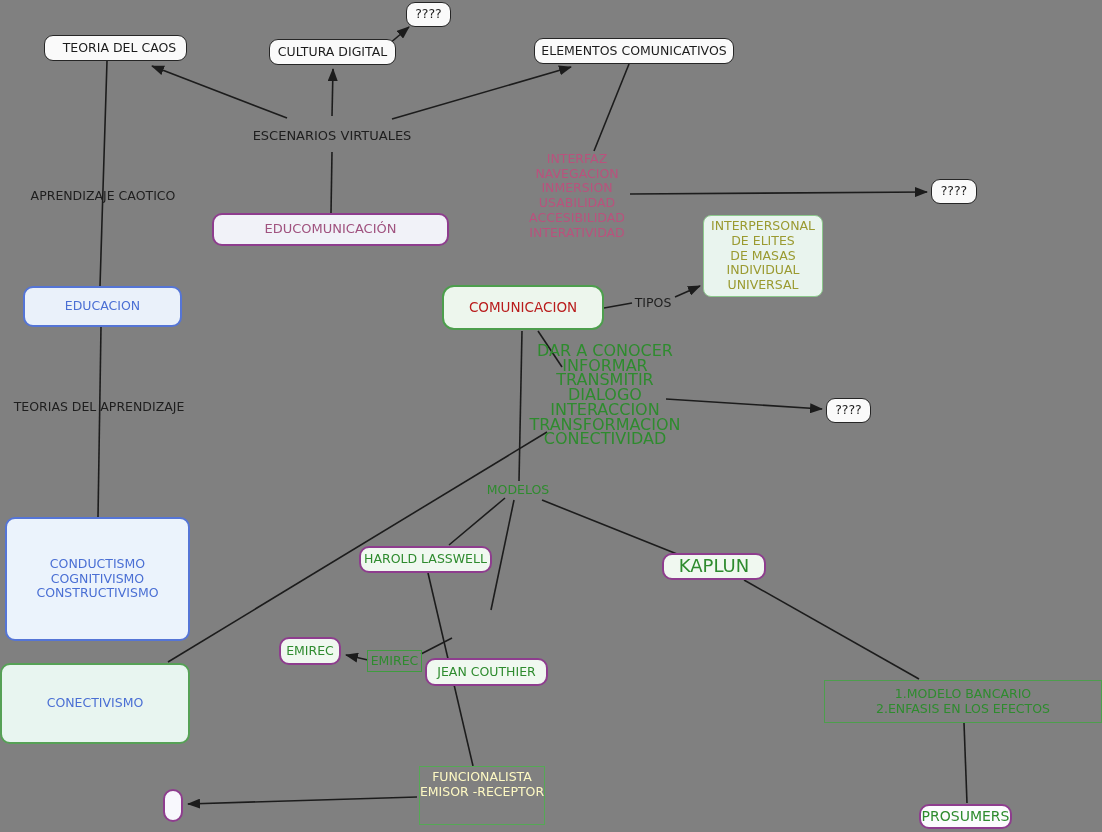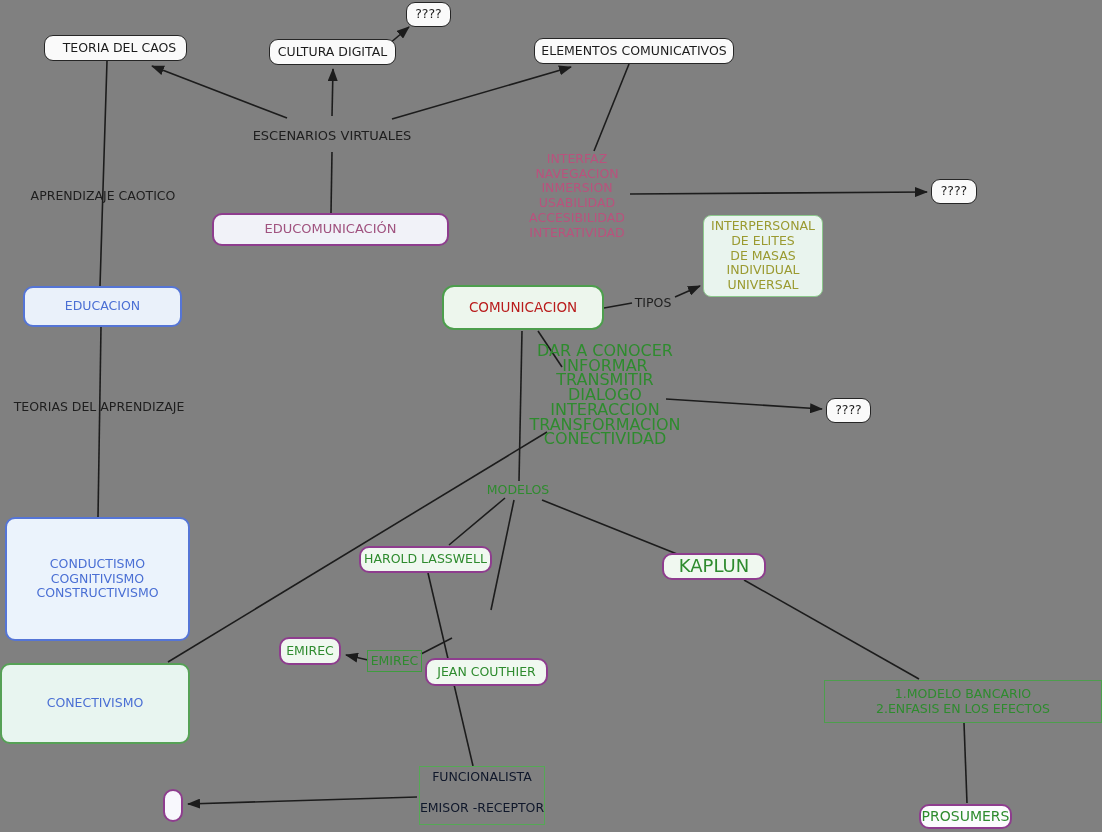--- a/index.html
+++ b/index.html
@@ -147,17 +147,17 @@
       <div>PROSUMERS</div>
     </div>
     <div class="node" style="left: 163px; top: 789px; width: 20px; height: 33px; background: rgb(248, 248, 253); border: 2px solid rgb(142, 61, 142); border-radius: 10px; color: rgb(28, 28, 28); font-size: 12.5px;"></div>
     <div class="node" style="left: 367px; top: 650px; width: 55px; height: 22px; background: transparent; border: 1px solid rgb(63, 156, 63); border-radius: 0px; color: rgb(46, 139, 46); font-size: 12.5px;">
       <div>EMIREC</div>
     </div>
     <div class="node" style="left: 824px; top: 680px; width: 278px; height: 43px; background: transparent; border: 1px solid rgb(77, 158, 77); border-radius: 0px; color: rgb(46, 139, 46); font-size: 12.5px;">
       <div>1.MODELO BANCARIO</div>
       <div>2.ENFASIS EN LOS EFECTOS</div>
     </div>
-    <div class="node valign-top" style="left: 419px; top: 766px; width: 126px; height: 59px; background: transparent; border: 1px solid rgb(85, 168, 85); border-radius: 0px; color: #0f172a; font-size: 12.5px; gap: 16px;">
+    <div class="node valign-top" style="left: 419px; top: 766px; width: 126px; height: 59px; background: transparent; border: 1px solid rgb(85, 168, 85); border-radius: 0px; color: #fef9c3; font-size: 12.5px;">
       <div>FUNCIONALISTA</div>
       <div>EMISOR -RECEPTOR</div>
     </div>
   </div>
 
 </body></html>

